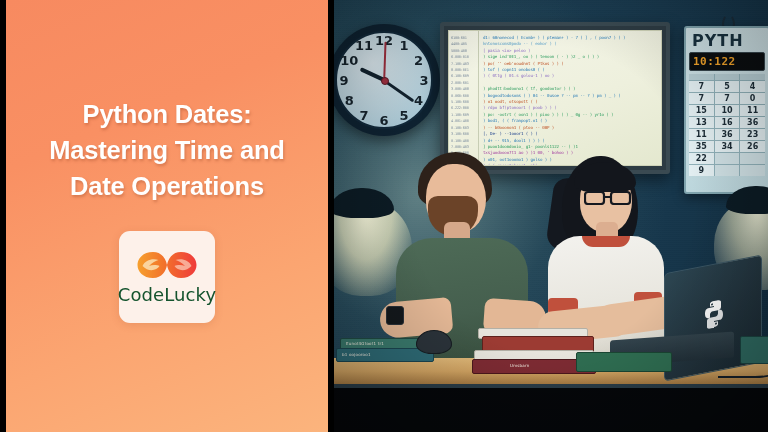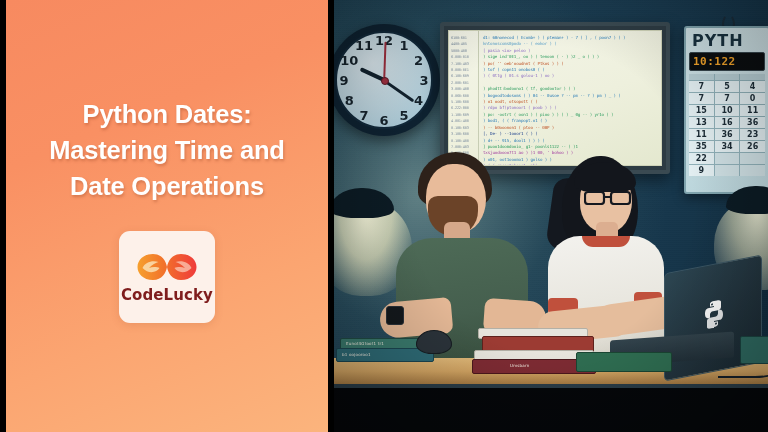--- a/index.html
+++ b/index.html
@@ -32,21 +32,21 @@
     margin-top:26px;
     width:96px;height:92px;
     background:#fdf1ea;
     border-radius:11px;
     box-shadow:0 2px 8px rgba(150,70,40,.16);
     display:flex;flex-direction:column;align-items:center;justify-content:center;
     gap:2px;
   }
   #logo-mark{width:62px;height:34px;display:block;}
   #logo-word{
-    font-size:15px;font-weight:bold;color:#7f1d1d;letter-spacing:.1px;
+    font-size:18px;font-weight:normal;color:#14532d;letter-spacing:.1px;
     font-family:"DejaVu Sans",sans-serif;
   }
 
   
   #right-panel{
     position:absolute;left:334px;top:0;width:434px;height:432px;overflow:hidden;
     background:#17364a;
   }
   .abs{position:absolute;}
 

